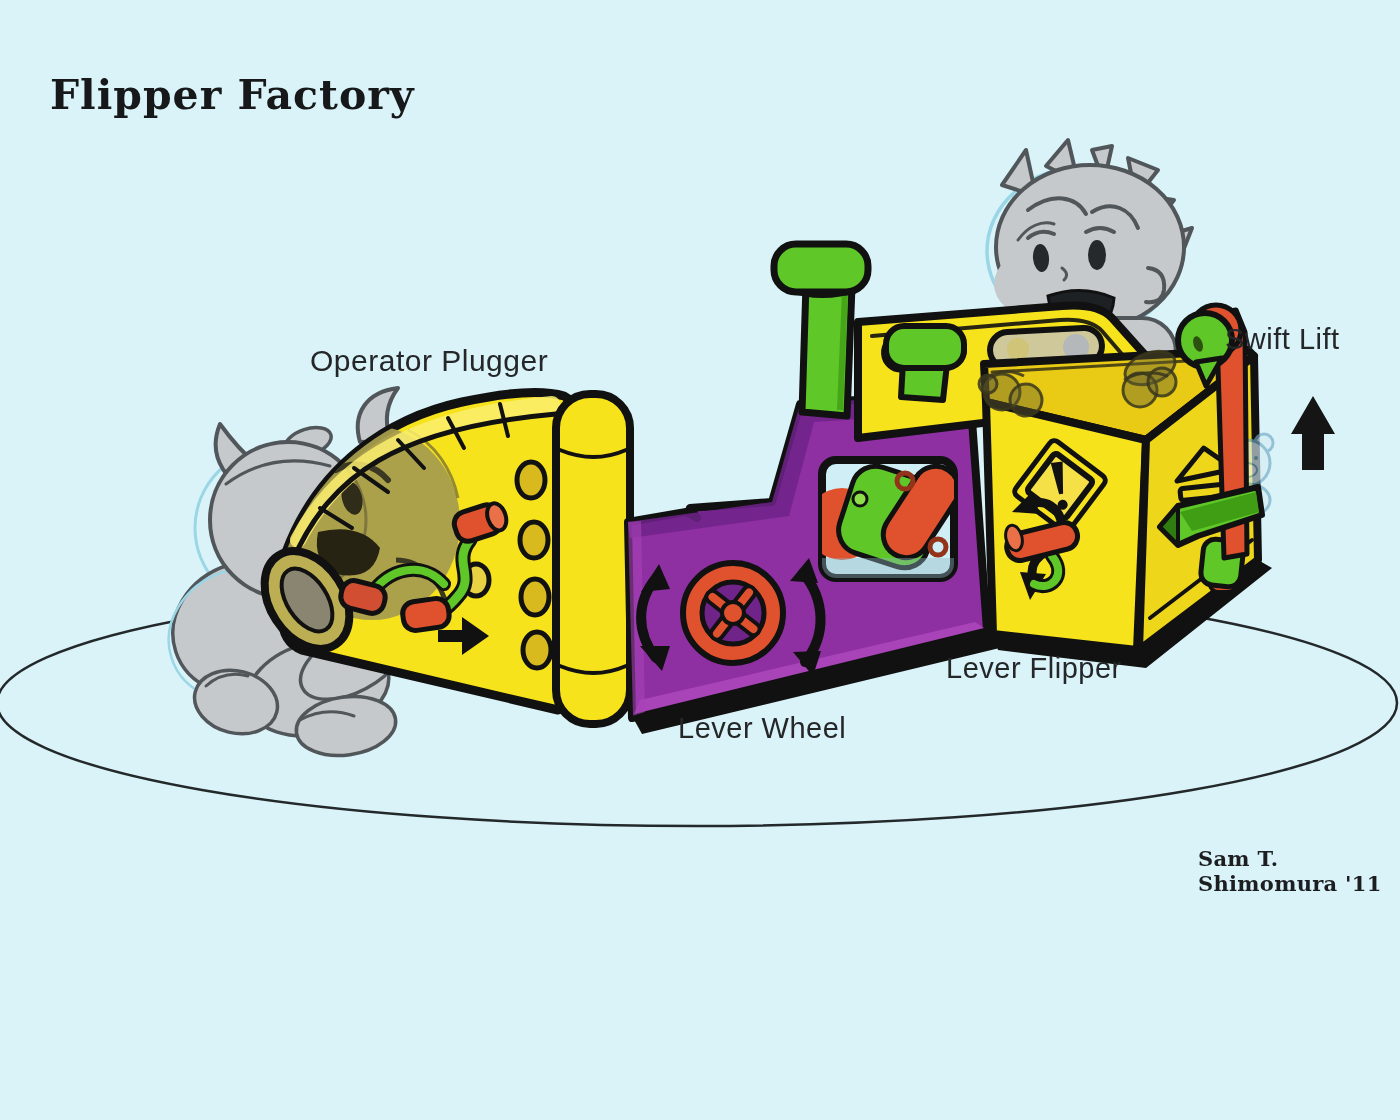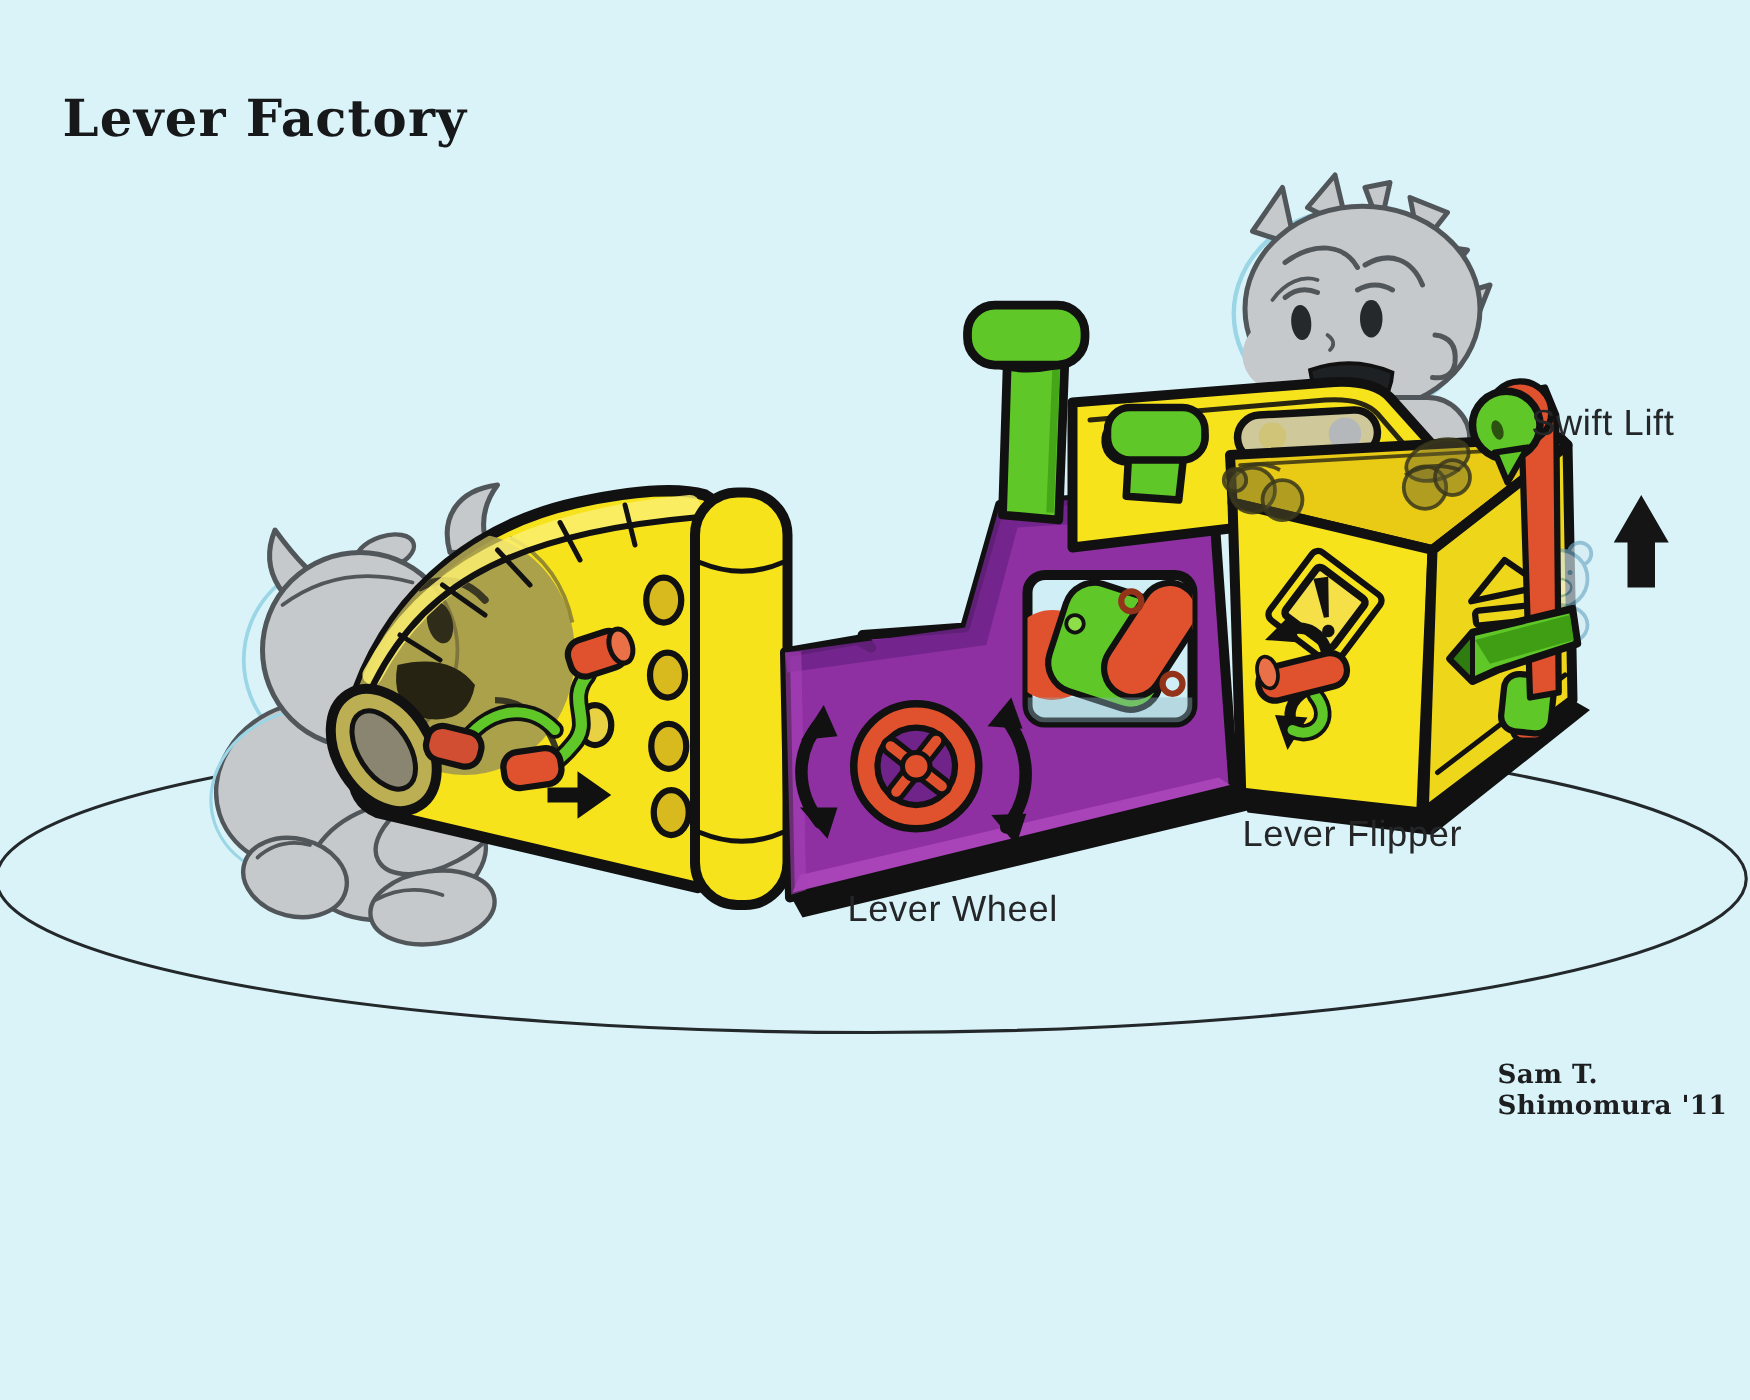--- a/index.html
+++ b/index.html
@@ -23,21 +23,21 @@
     font-family:"DejaVu Serif", serif; font-weight:700;
     font-size:41px; letter-spacing:1px; color:#161819;
   }
   .label{
     position:absolute; color:var(--labelColor);
     font-size:29px; letter-spacing:.5px; white-space:nowrap;
   }
   .label.op{left:310px; top:344px; font-size:30px;}
   .label.sw{left:1225px; top:293px;margin-top:30px;}
   .label.tw{left:678px; top:712px;}
-  .label.lf{left:946px; top:652px;margin-left:48px;}
+  .label.lf{left:946px; top:652px;}
   .signature{
     position:absolute; left:1198px; top:846px;
     font-family:"DejaVu Serif", serif; font-weight:700;
     font-size:21px; color:#1c1e20; letter-spacing:.3px;
   }
   
   .f-yellow{fill:var(--yellow);} .f-yellowDeep{fill:var(--yellowDeep);} .f-hole{fill:var(--yellowHole);}
   .f-purple{fill:var(--purple);} .f-purpleD{fill:var(--purpleDark);} .f-purpleL{fill:var(--purpleLight);}
   .f-orange{fill:var(--orange);} .f-orangeL{fill:var(--orangeLight);}
   .f-green{fill:var(--green);} .f-greenD{fill:var(--greenDark);} .f-greenDeep{fill:var(--greenDeep);}
@@ -293,20 +293,21 @@
       <circle cx="988" cy="384" r="9"></circle>
       <circle cx="1140" cy="390" r="17"></circle>
       <circle cx="1162" cy="382" r="14"></circle>
       <path fill="none" d="M 986,378 q 18,-12 38,-2"></path>
       <path fill="none" d="M 1124,380 q 20,-12 44,-4"></path>
     </g>
 
     <polygon fill="#151515" points="1313,396 1291,434 1302,434 1302,470 1324,470 1324,434 1335,434"></polygon>
   </svg>
 
-  <h1 class="title">Lever Factory</h1>
-
+  <h1 class="title">Flipper Factory</h1>
+
+  <div class="label op">Operator Plugger</div>
   <div class="label sw">Swift Lift</div>
   <div class="label tw">Lever Wheel</div>
   <div class="label lf">Lever Flipper</div>
 
   <div class="signature">Sam T. Shimomura '11</div>
 </div>
 
 </body></html>

